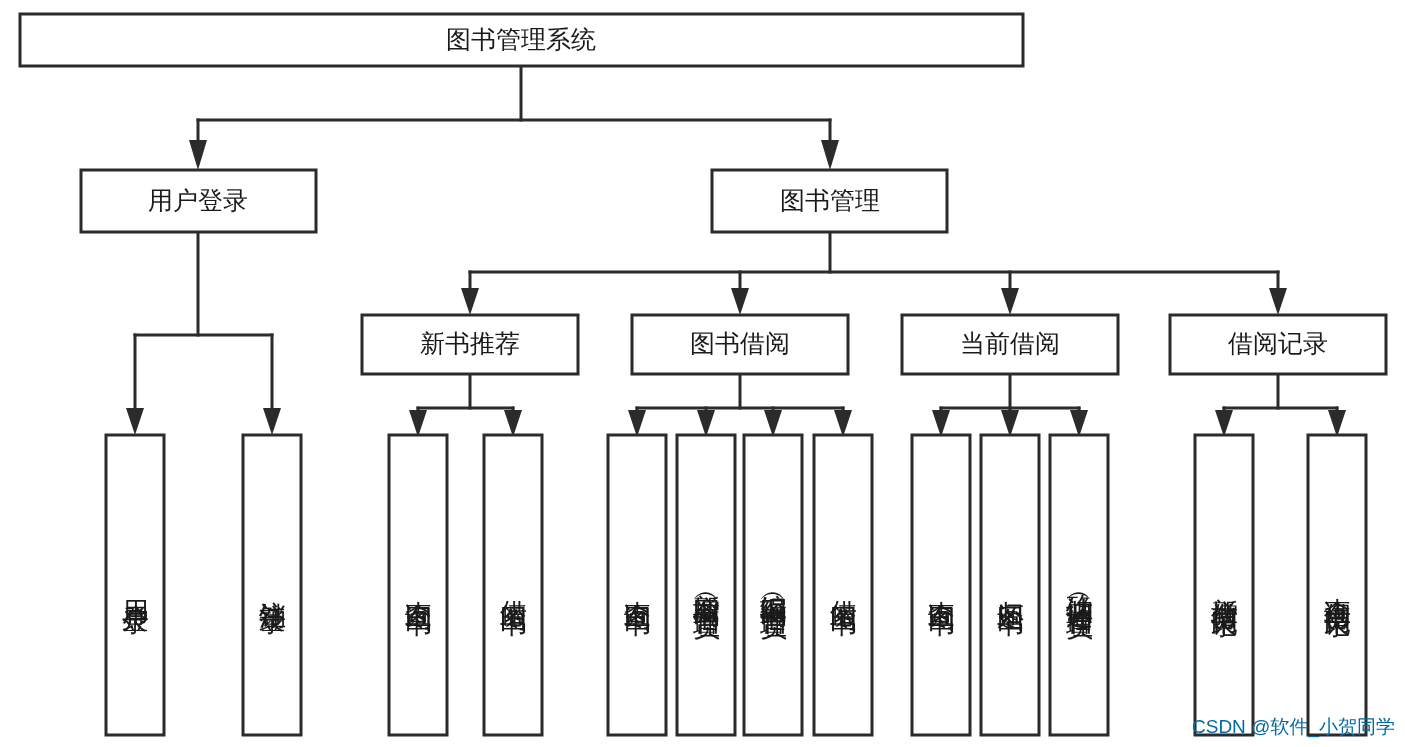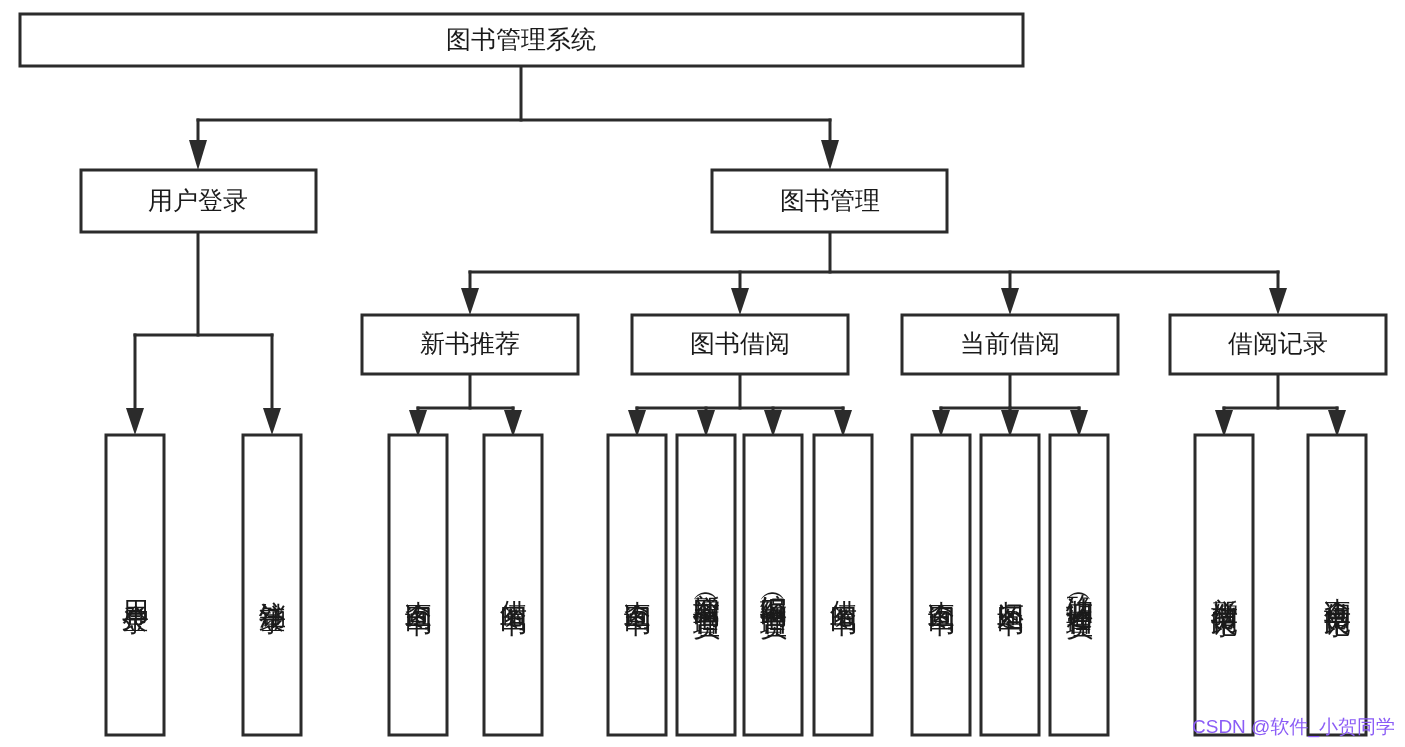--- a/index.html
+++ b/index.html
@@ -60,21 +60,21 @@
     letter-spacing: 3px;
     color: #1a1a1a;
     white-space: nowrap;
   }
   .watermark {
     position: absolute;
     left: 1192px;
     top: 714px;
     font-family: "Liberation Sans", "DejaVu Sans", sans-serif;
     font-size: 19px;
-    color: #8b5cf6;
+    color: #0369a1;
     white-space: nowrap;
     pointer-events: none;
   }
 </style>
 </head>
 <body>
 
 <svg id="diagram" viewBox="0 0 1405 747" xmlns="http://www.w3.org/2000/svg">
 
   <g>

